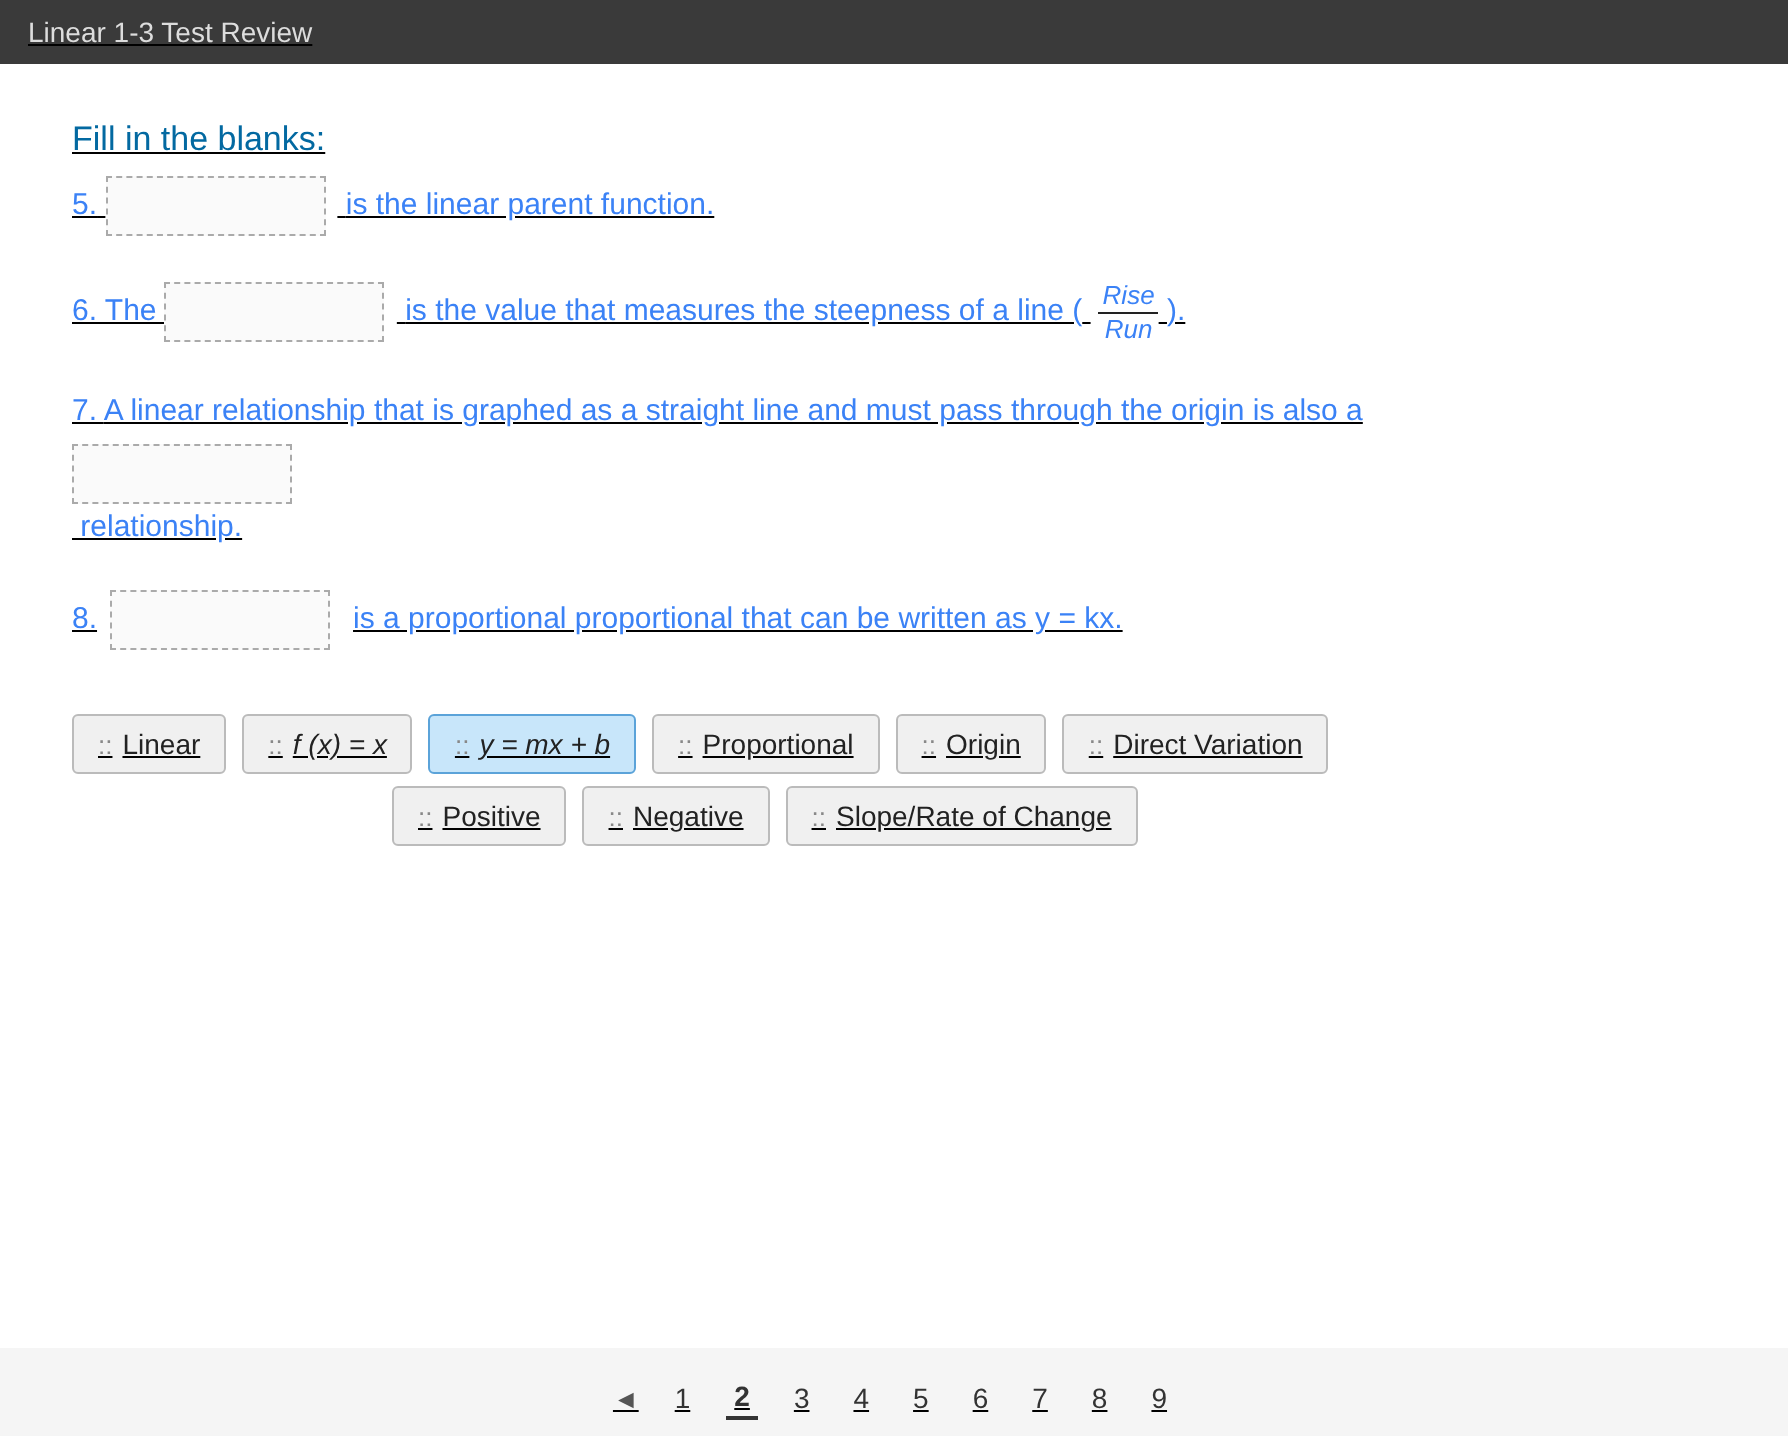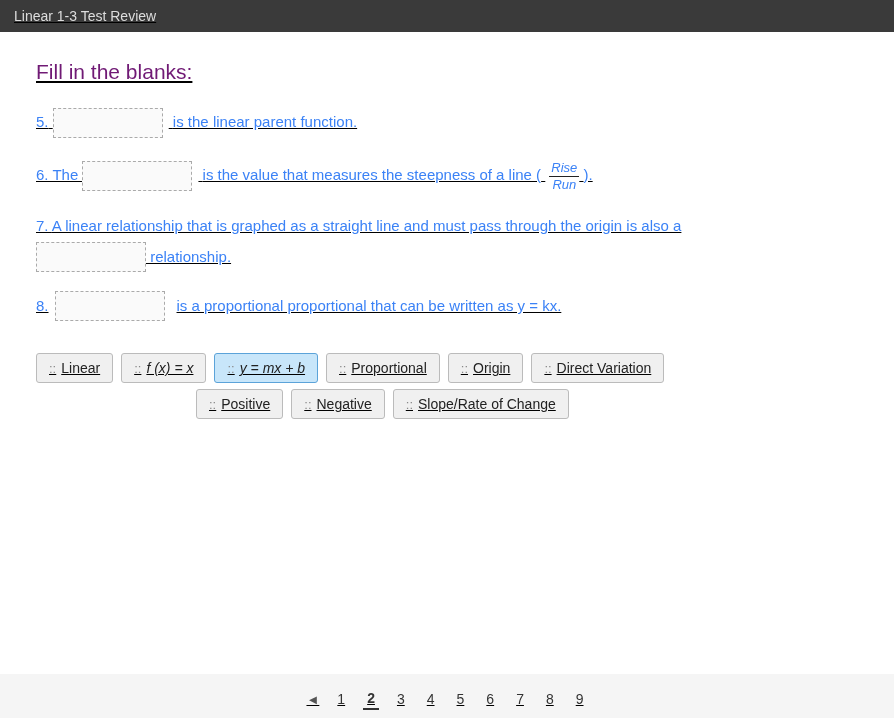--- a/index.html
+++ b/index.html
@@ -29,23 +29,23 @@
       padding: 8px 14px;
     }
 
     .content {
       flex: 1;
       background: #ffffff;
       padding: 28px 36px 20px 36px;
     }
 
     .instructions {
-      font-size: 21px;
-      margin-bottom: 24px;
-      color: #701a75;
+      font-size: 17px;
+      margin-bottom: 8px;
+      color: #0369a1;
     }
 
     .question {
       margin-bottom: 22px;
       font-size: 15px;
       color: #3b82f6;
       line-height: 1.6;
     }
 
     .blank-box {
@@ -86,22 +86,22 @@
       padding: 0 2px;
       font-style: italic;
     }
 
     .q7-container {
       margin-bottom: 19px;
     }
 
     .q7-line2 {
       display: flex;
-      align-items: center;
       margin-top: 4px;
+      flex-direction: column;
     }
 
     .answer-bank {
       margin-top: 32px;
       display: flex;
       flex-wrap: wrap;
       gap: 8px;
       align-items: center;
     }
 

